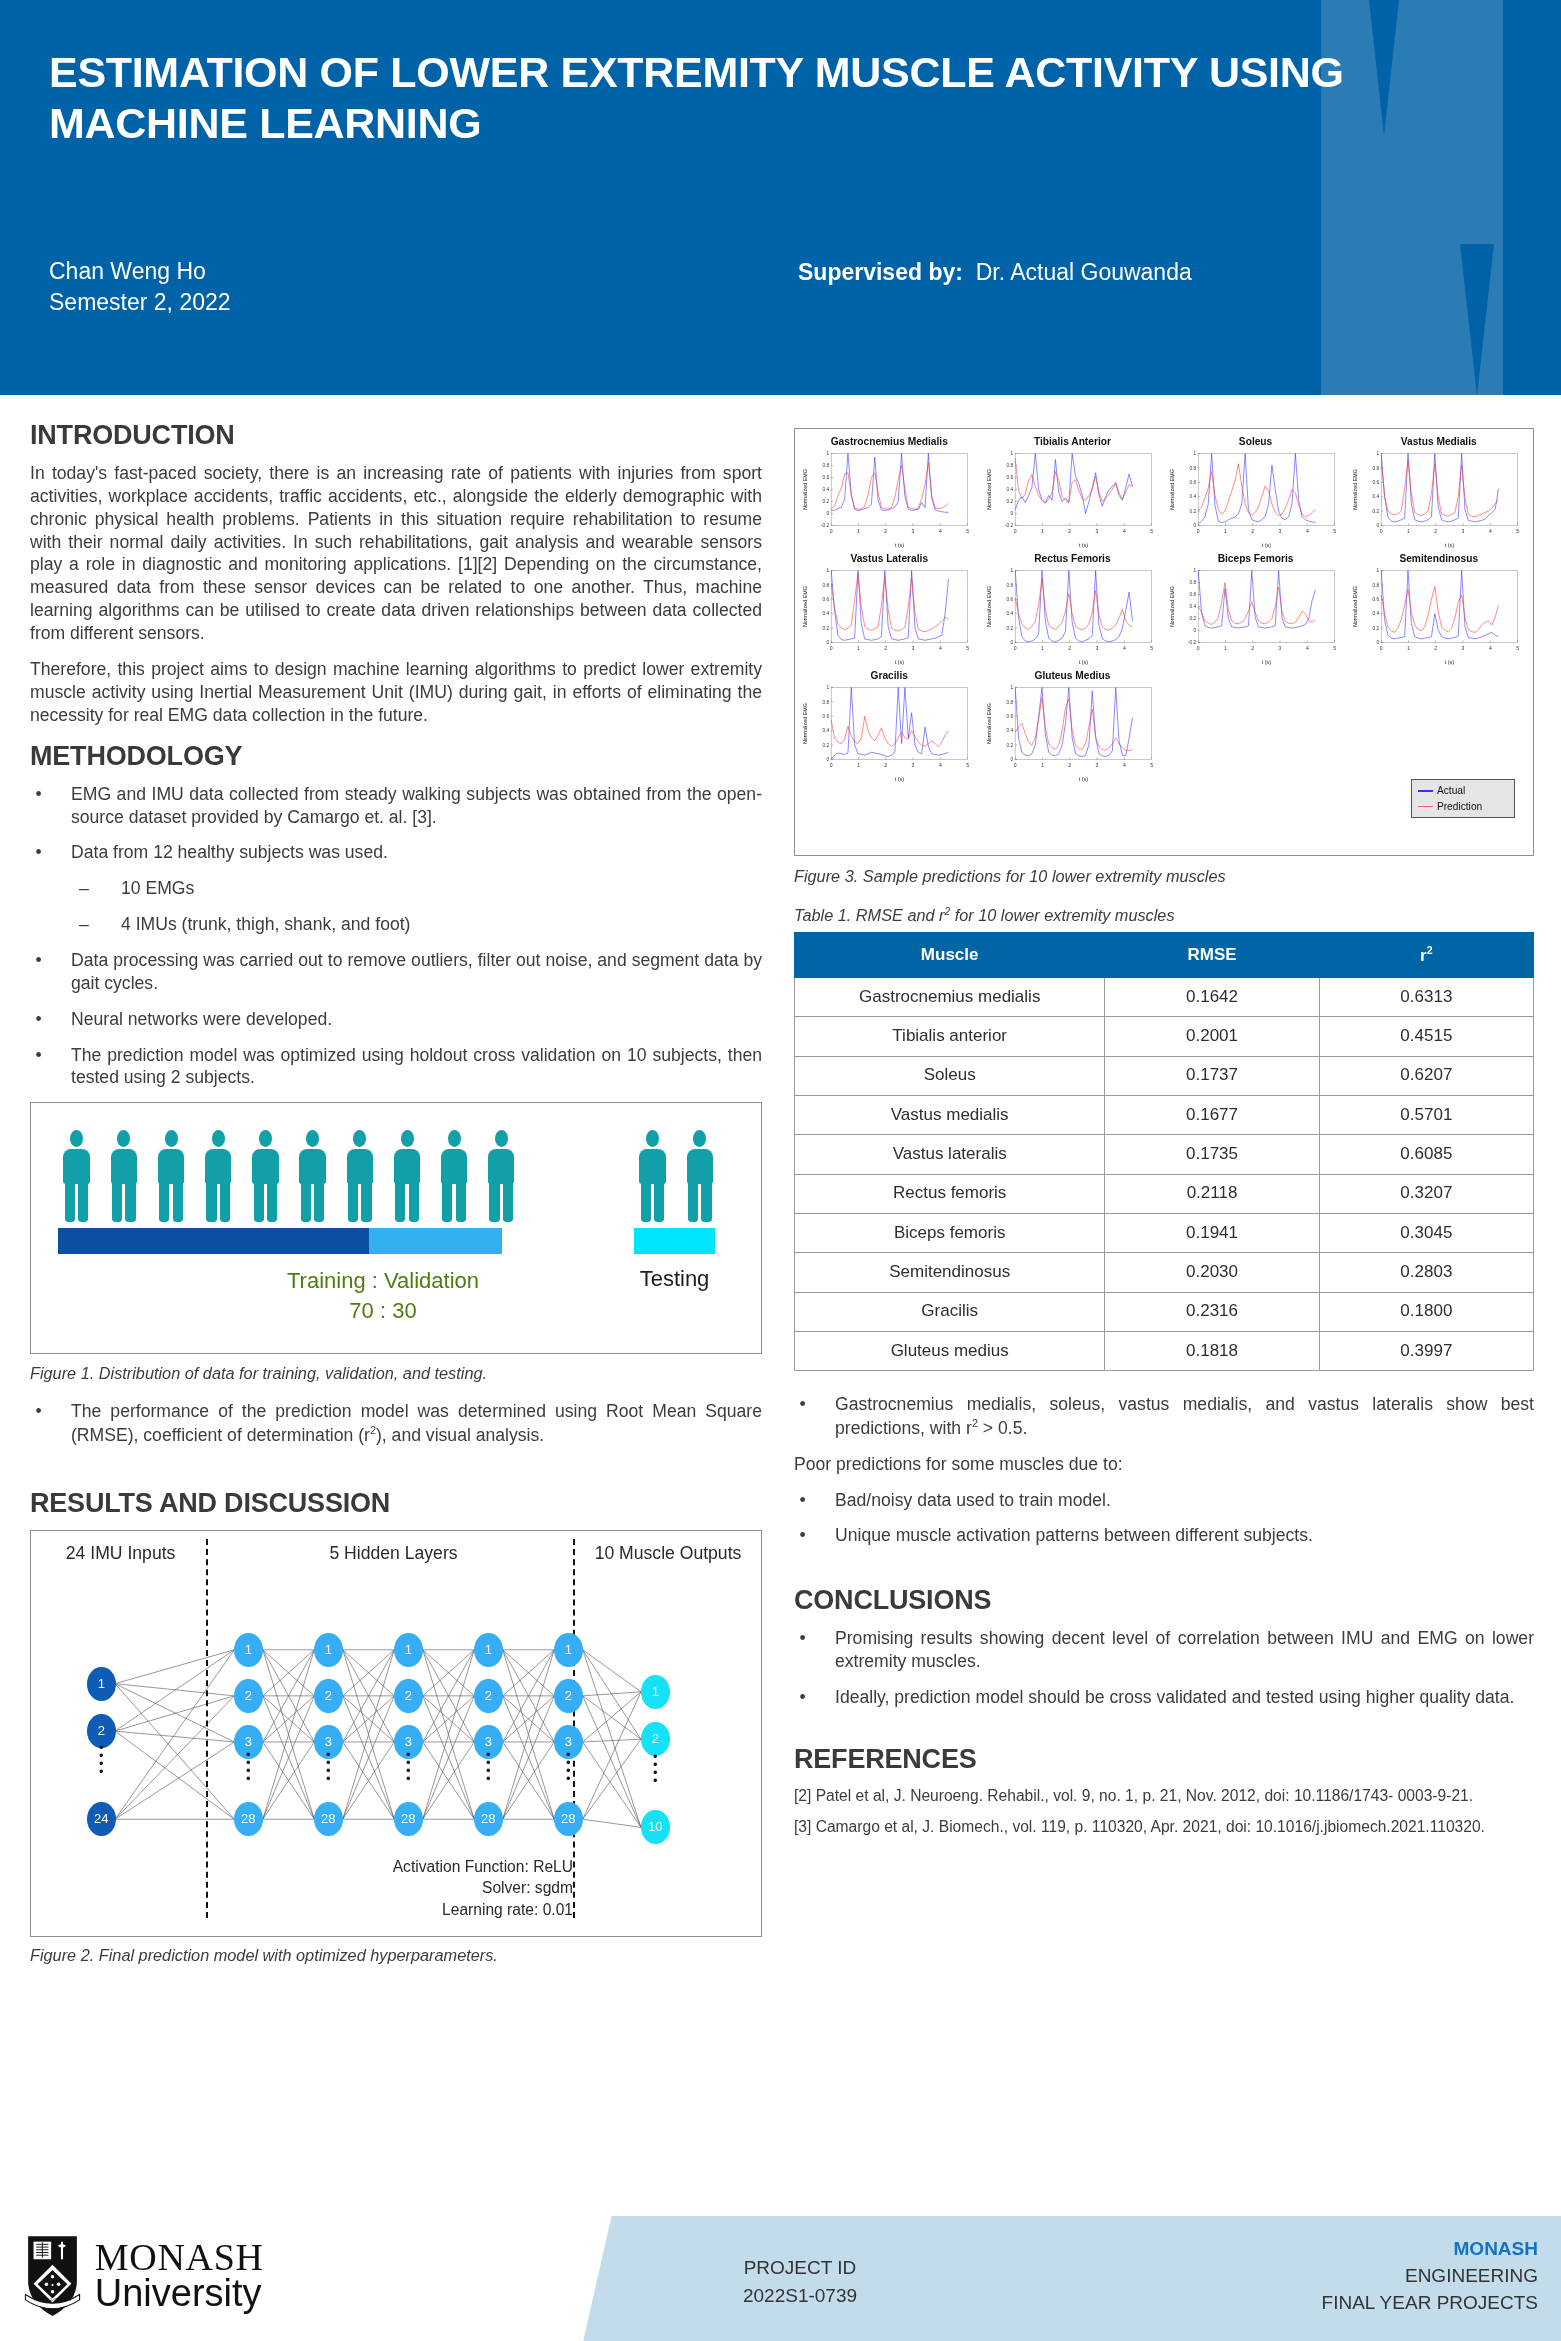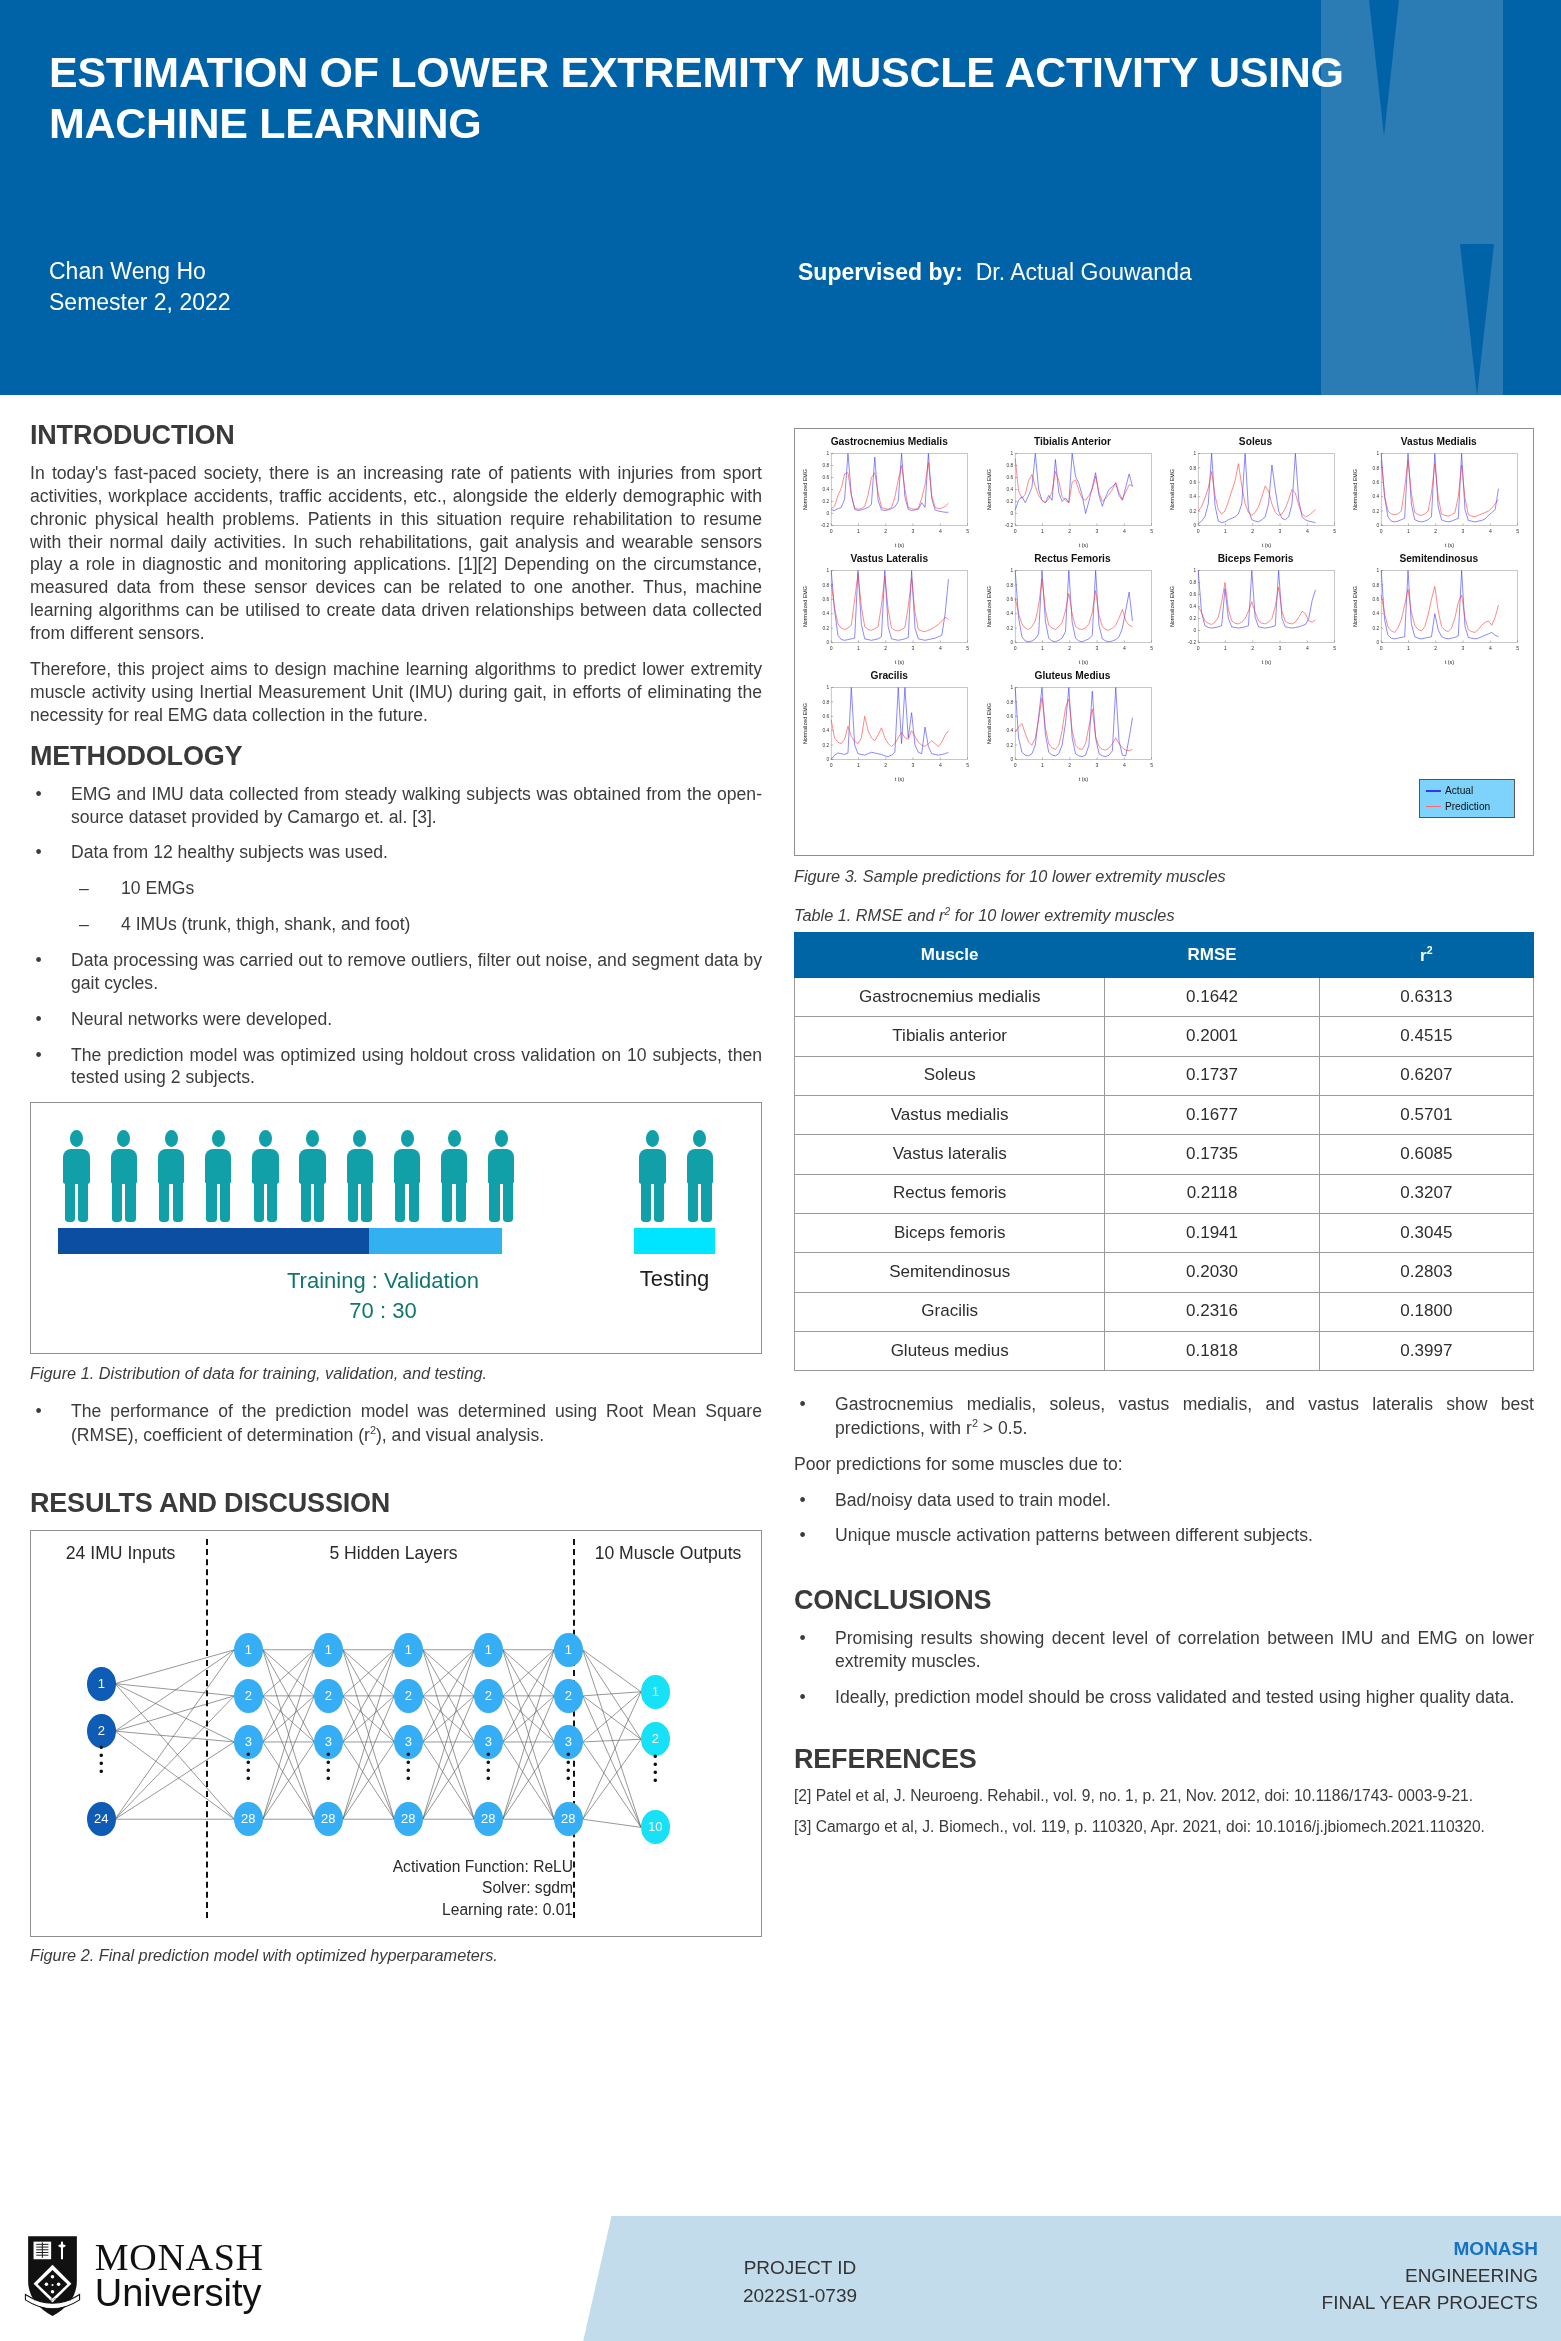--- a/index.html
+++ b/index.html
@@ -85,21 +85,21 @@
     position:absolute; top:52px; width:10.2px; height:40px; background:#12A0A8;
     border-radius:0 0 3.4px 3.4px;
   }
   .person .legL { left:6.8px; } .person .legR { left:20.3px; }
   .bar-train { position:absolute; left:27px; top:125px; width:444px; height:26px; display:flex; }
   .bar-train .tr { width:70%; background:#0B4EA2; }
   .bar-train .va { width:30%; background:#33B0F0; }
   .bar-test { position:absolute; left:603px; top:125px; width:81px; height:26px; background:#00E5FF; }
   .lab-tv {
     position:absolute; left:203px; top:163px; width:298px; text-align:center;
-    font-size:22px; color:#0f766e; line-height:1.35;
+    font-size:22px; color:#4d7c0f; line-height:1.35;
   }
   .lab-test {
     position:absolute; left:579px; top:163px; width:129px; text-align:center;
     font-size:22px; color:#1e1e1e;
   }
   .caption { font-size:16.3px; font-style:italic; color:#3c3c3c; margin:9.5px 0 17.6px 0; }
 
   
   .fig2-box {
     border:1px solid #8f8f8f; background:#fff;
@@ -126,21 +126,21 @@
     font-size:15.6px; color:#2a2a2a; line-height:1.38;
   }
 
   
   .fig3-box { border:1px solid #8f8f8f; background:#fff; padding:6.8px 5.4px 5.4px 5.4px; }
   .plot-grid { display:grid; grid-template-columns:repeat(4, 1fr); gap:2.7px 5.4px; }
   .plot { position:relative; }
   .plot-title { text-align:center; font-size:10.2px; font-weight:bold; color:#111; margin-bottom:1.4px; }
   .plot svg { display:block; }
   .legend-box {
-    border:0.8px solid #555; background:#7dd3fc; width:96px; padding:3.4px 5.4px;
+    border:0.8px solid #555; background:#e5e5e5; width:104px; padding:3.4px 5.4px;
     position:absolute; right:12.2px; bottom:31px;
   }
   .legend-row { display:flex; align-items:center; gap:4.1px; font-size:10.2px; color:#111; line-height:1.5; }
   .legend-row .sw { width:15px; height:1.4px; flex:none; }
 
   
   .tbl-cap { font-size:16.3px; font-style:italic; color:#3c3c3c; margin:17.6px 0 6.8px 0; }
   table.rt { width:100%; border-collapse:collapse; }
   table.rt th {
     background:#0065A4; color:#fff; font-size:17px; font-weight:bold;

